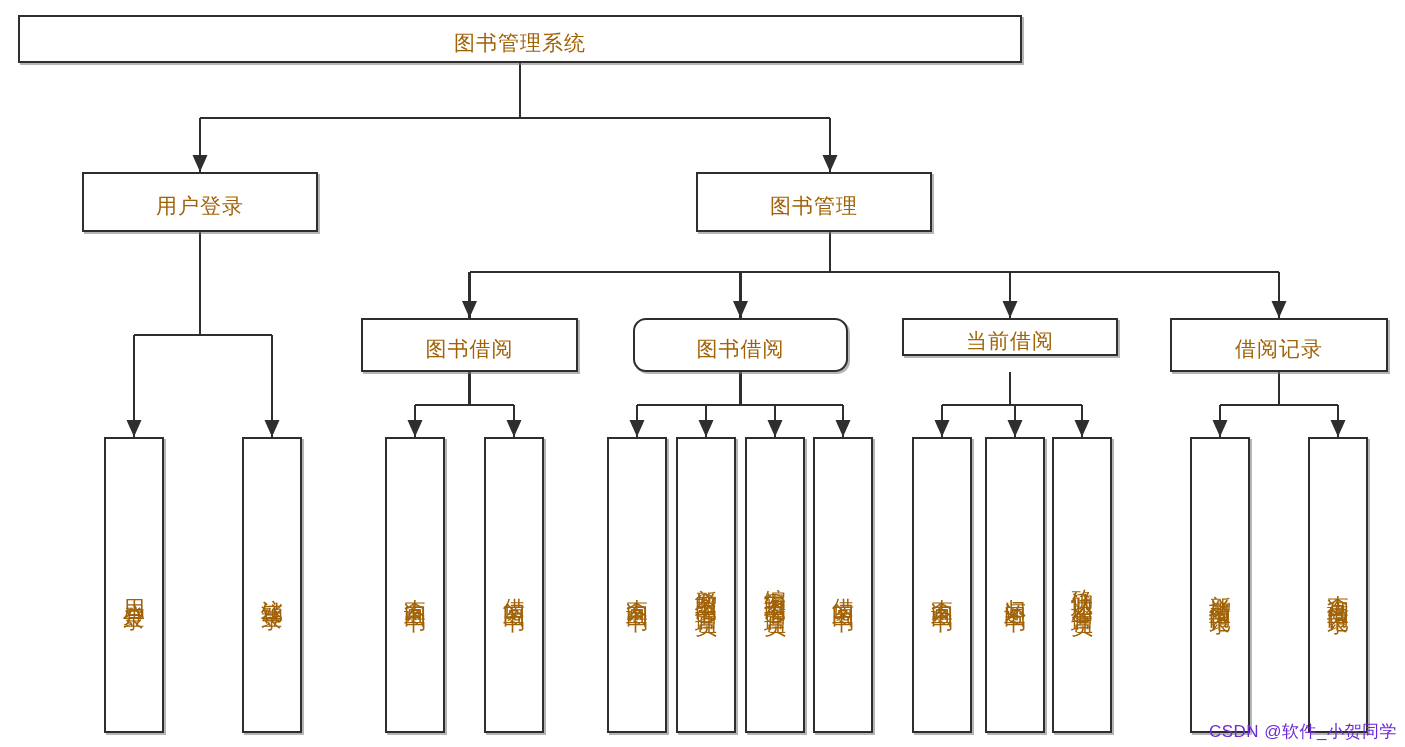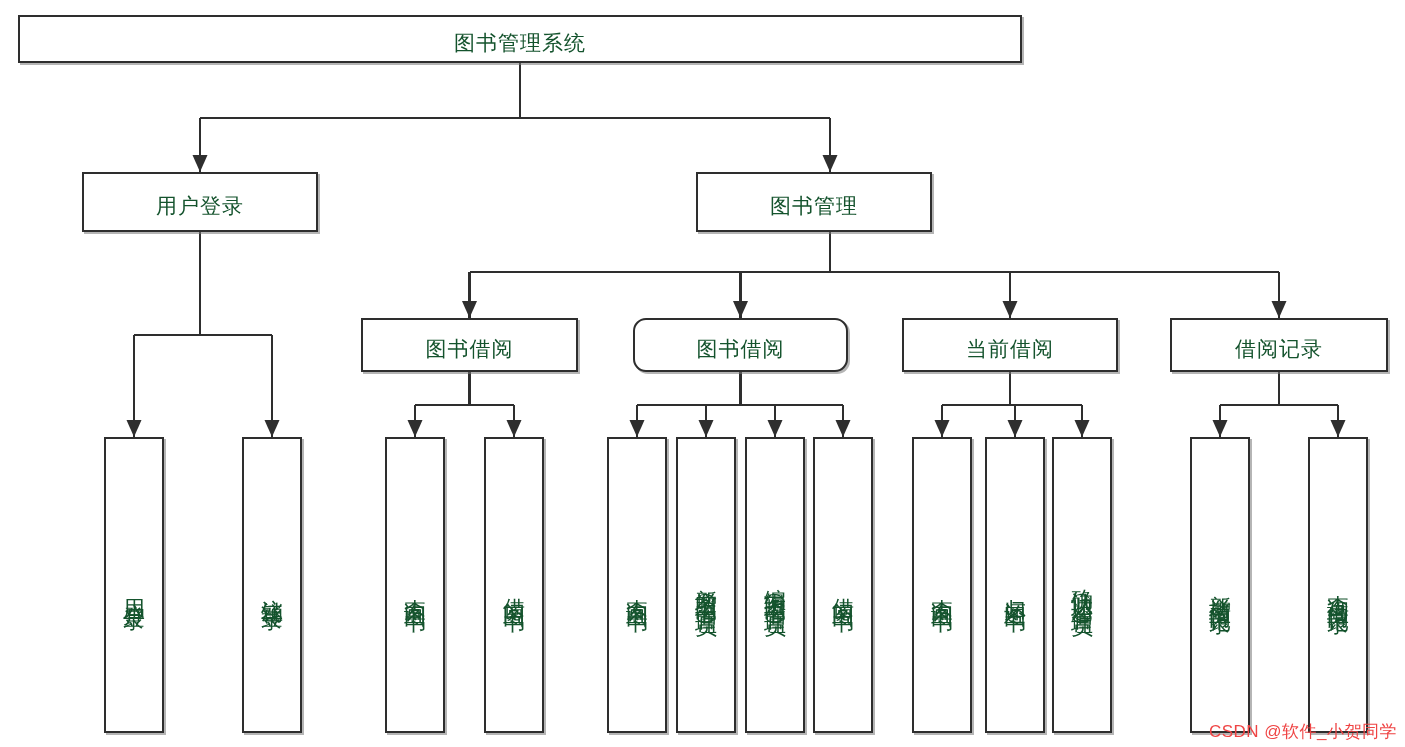--- a/index.html
+++ b/index.html
@@ -26,21 +26,21 @@
     box-sizing: border-box;
     background: #ffffff;
     border: 2px solid #2e2e2e;
     box-shadow: 2px 2px 0 rgba(120,120,120,0.55);
     display: flex;
     align-items: center;
     justify-content: center;
     overflow: hidden;
   }
   .node-label {
-    color: #14532d;
+    color: #a16207;
     font-size: 21px;
     line-height: 1.18;
     letter-spacing: 1px;
     white-space: nowrap;
     text-align: center;
     margin-top: 8px;
   }
   .node-box.vertical .node-label {
     writing-mode: vertical-rl;
     text-orientation: upright;
@@ -53,21 +53,21 @@
     left: 0;
     top: 0;
     width: 1405px;
     height: 747px;
     pointer-events: none;
   }
   #watermark {
     position: absolute;
     right: 8px;
     bottom: 4px;
-    color: #ef4444;
+    color: #6d28d9;
     font-size: 17px;
     letter-spacing: 0.5px;
     white-space: nowrap;
   }
 </style>
 </head>
 <body>
 
 <div id="diagram-root">
   <svg id="connector-layer" viewBox="0 0 1405 747" width="1405" height="747">
@@ -133,21 +133,21 @@
       </div>
       <div class="node-box" style="left: 696px; top: 172px; width: 236px; height: 60px;">
         <span class="node-label">图书管理</span>
       </div>
       <div class="node-box" style="left: 361px; top: 318px; width: 217px; height: 54px;">
         <span class="node-label">图书借阅</span>
       </div>
       <div class="node-box" style="left: 633px; top: 318px; width: 215px; height: 54px; border-radius: 13px;">
         <span class="node-label">图书借阅</span>
       </div>
-      <div class="node-box" style="left: 902px; top: 318px; width: 216px; height: 54px;">
+      <div class="node-box" style="left: 902px; top: 318px; width: 216px; height: 38px;">
         <span class="node-label">当前借阅</span>
       </div>
       <div class="node-box" style="left: 1170px; top: 318px; width: 218px; height: 54px;">
         <span class="node-label">借阅记录</span>
       </div>
       <div class="node-box vertical" style="left: 104px; top: 437px; width: 60px; height: 296px;">
         <span class="node-label">用户登录</span>
       </div>
       <div class="node-box vertical" style="left: 242px; top: 437px; width: 60px; height: 296px;">
         <span class="node-label">注销登录</span>

